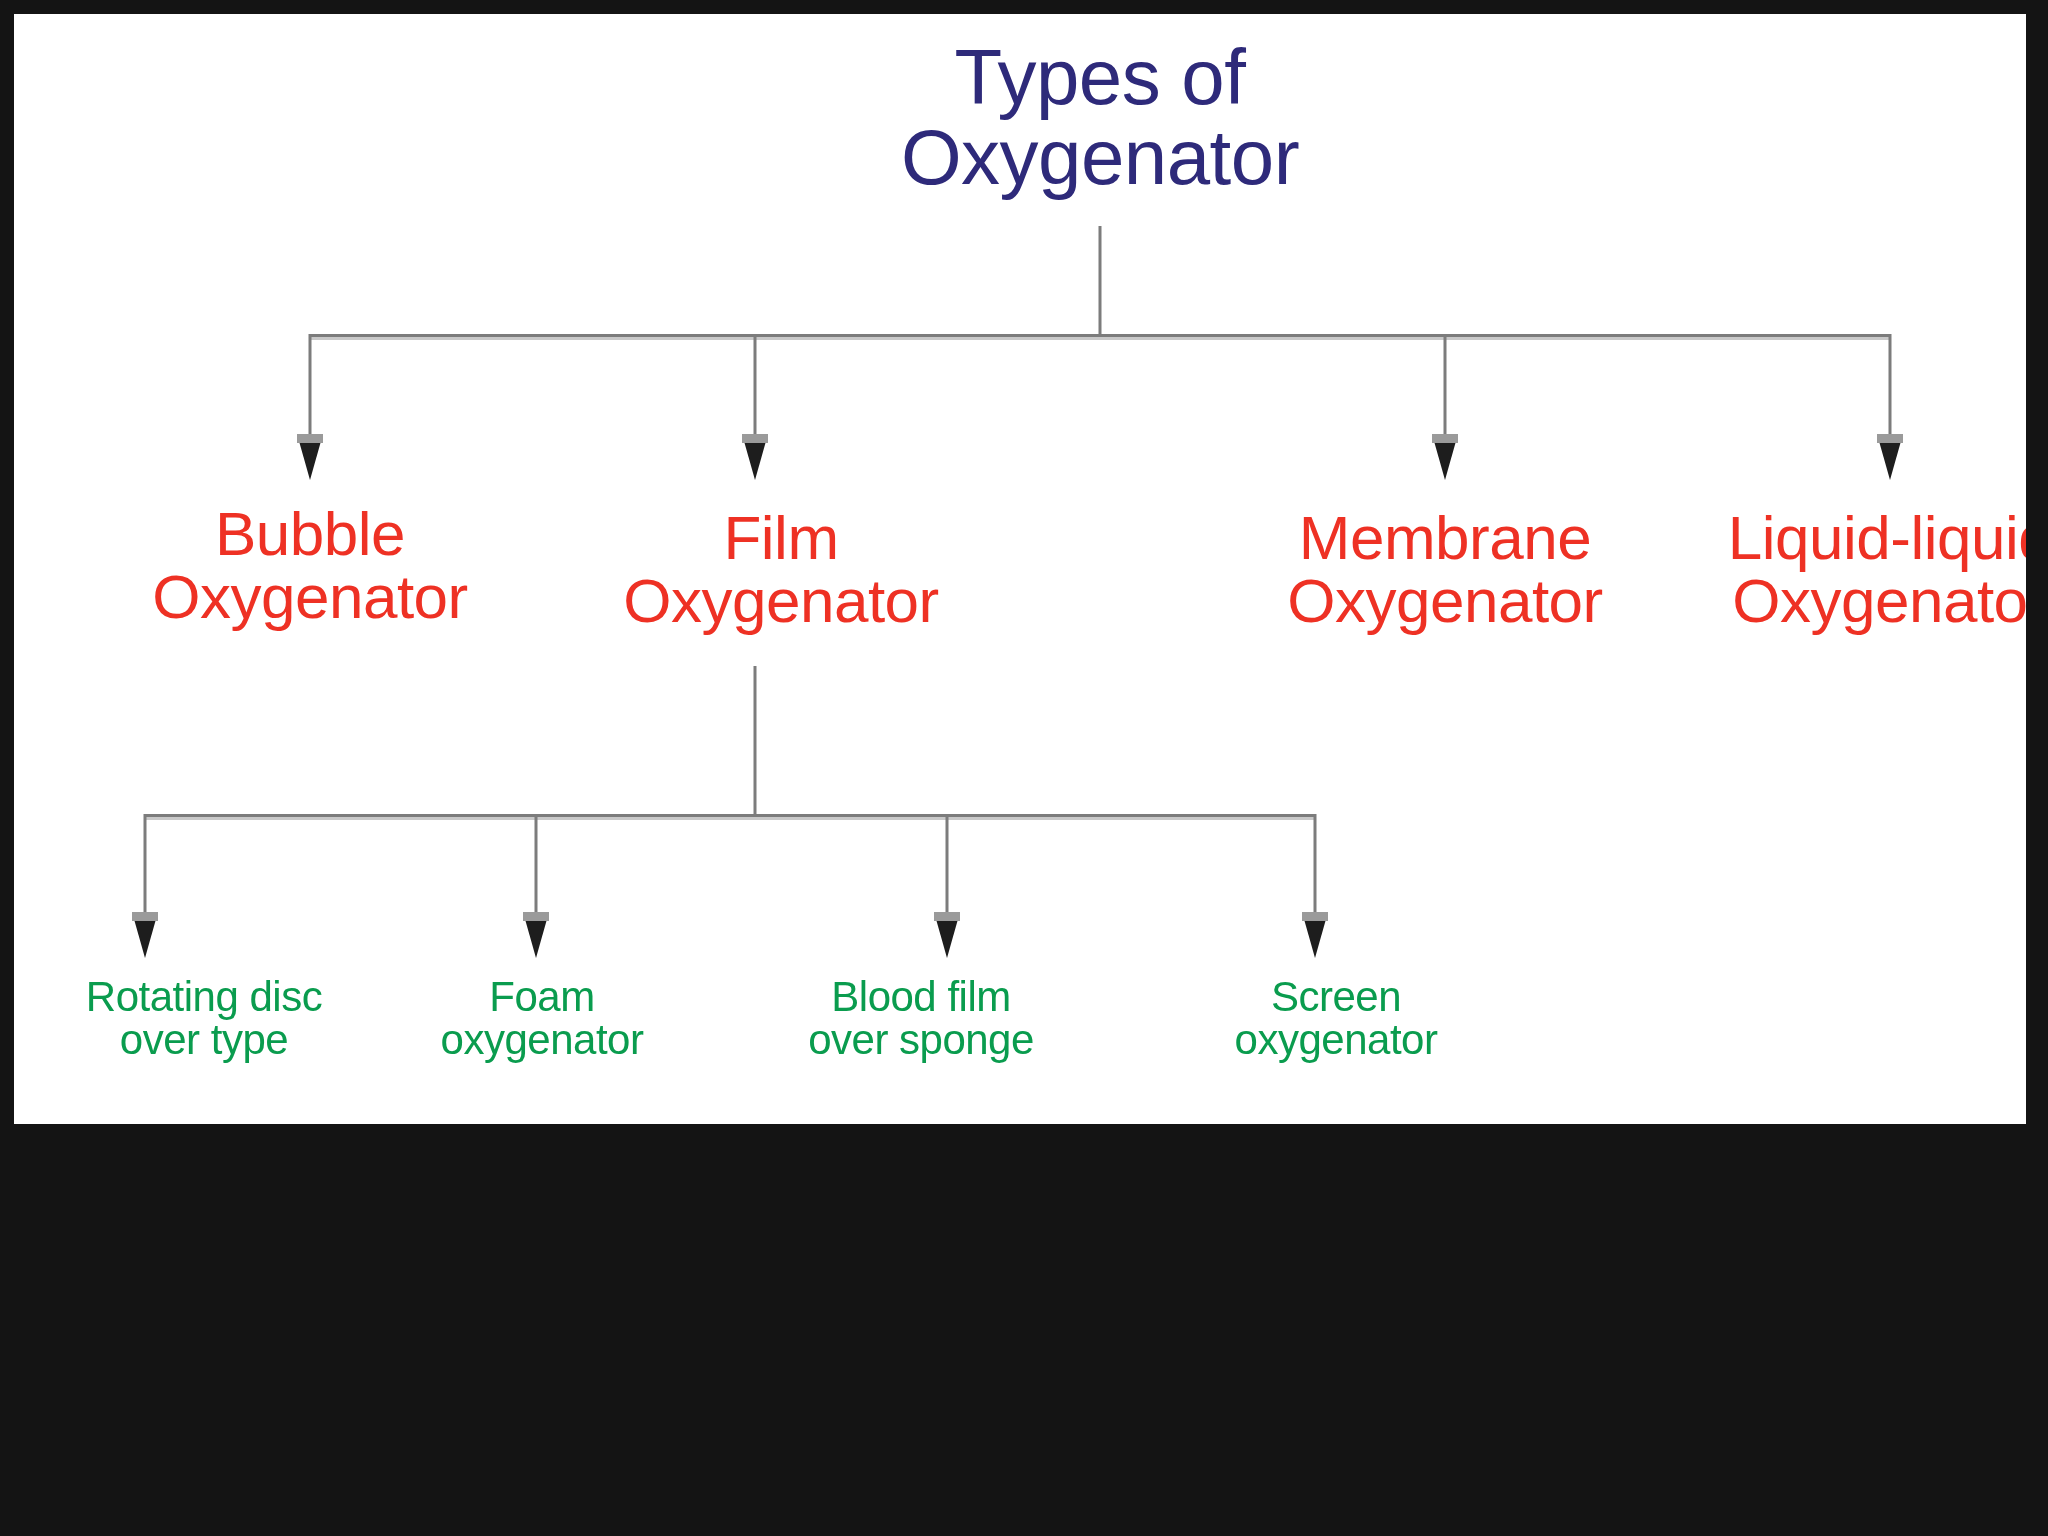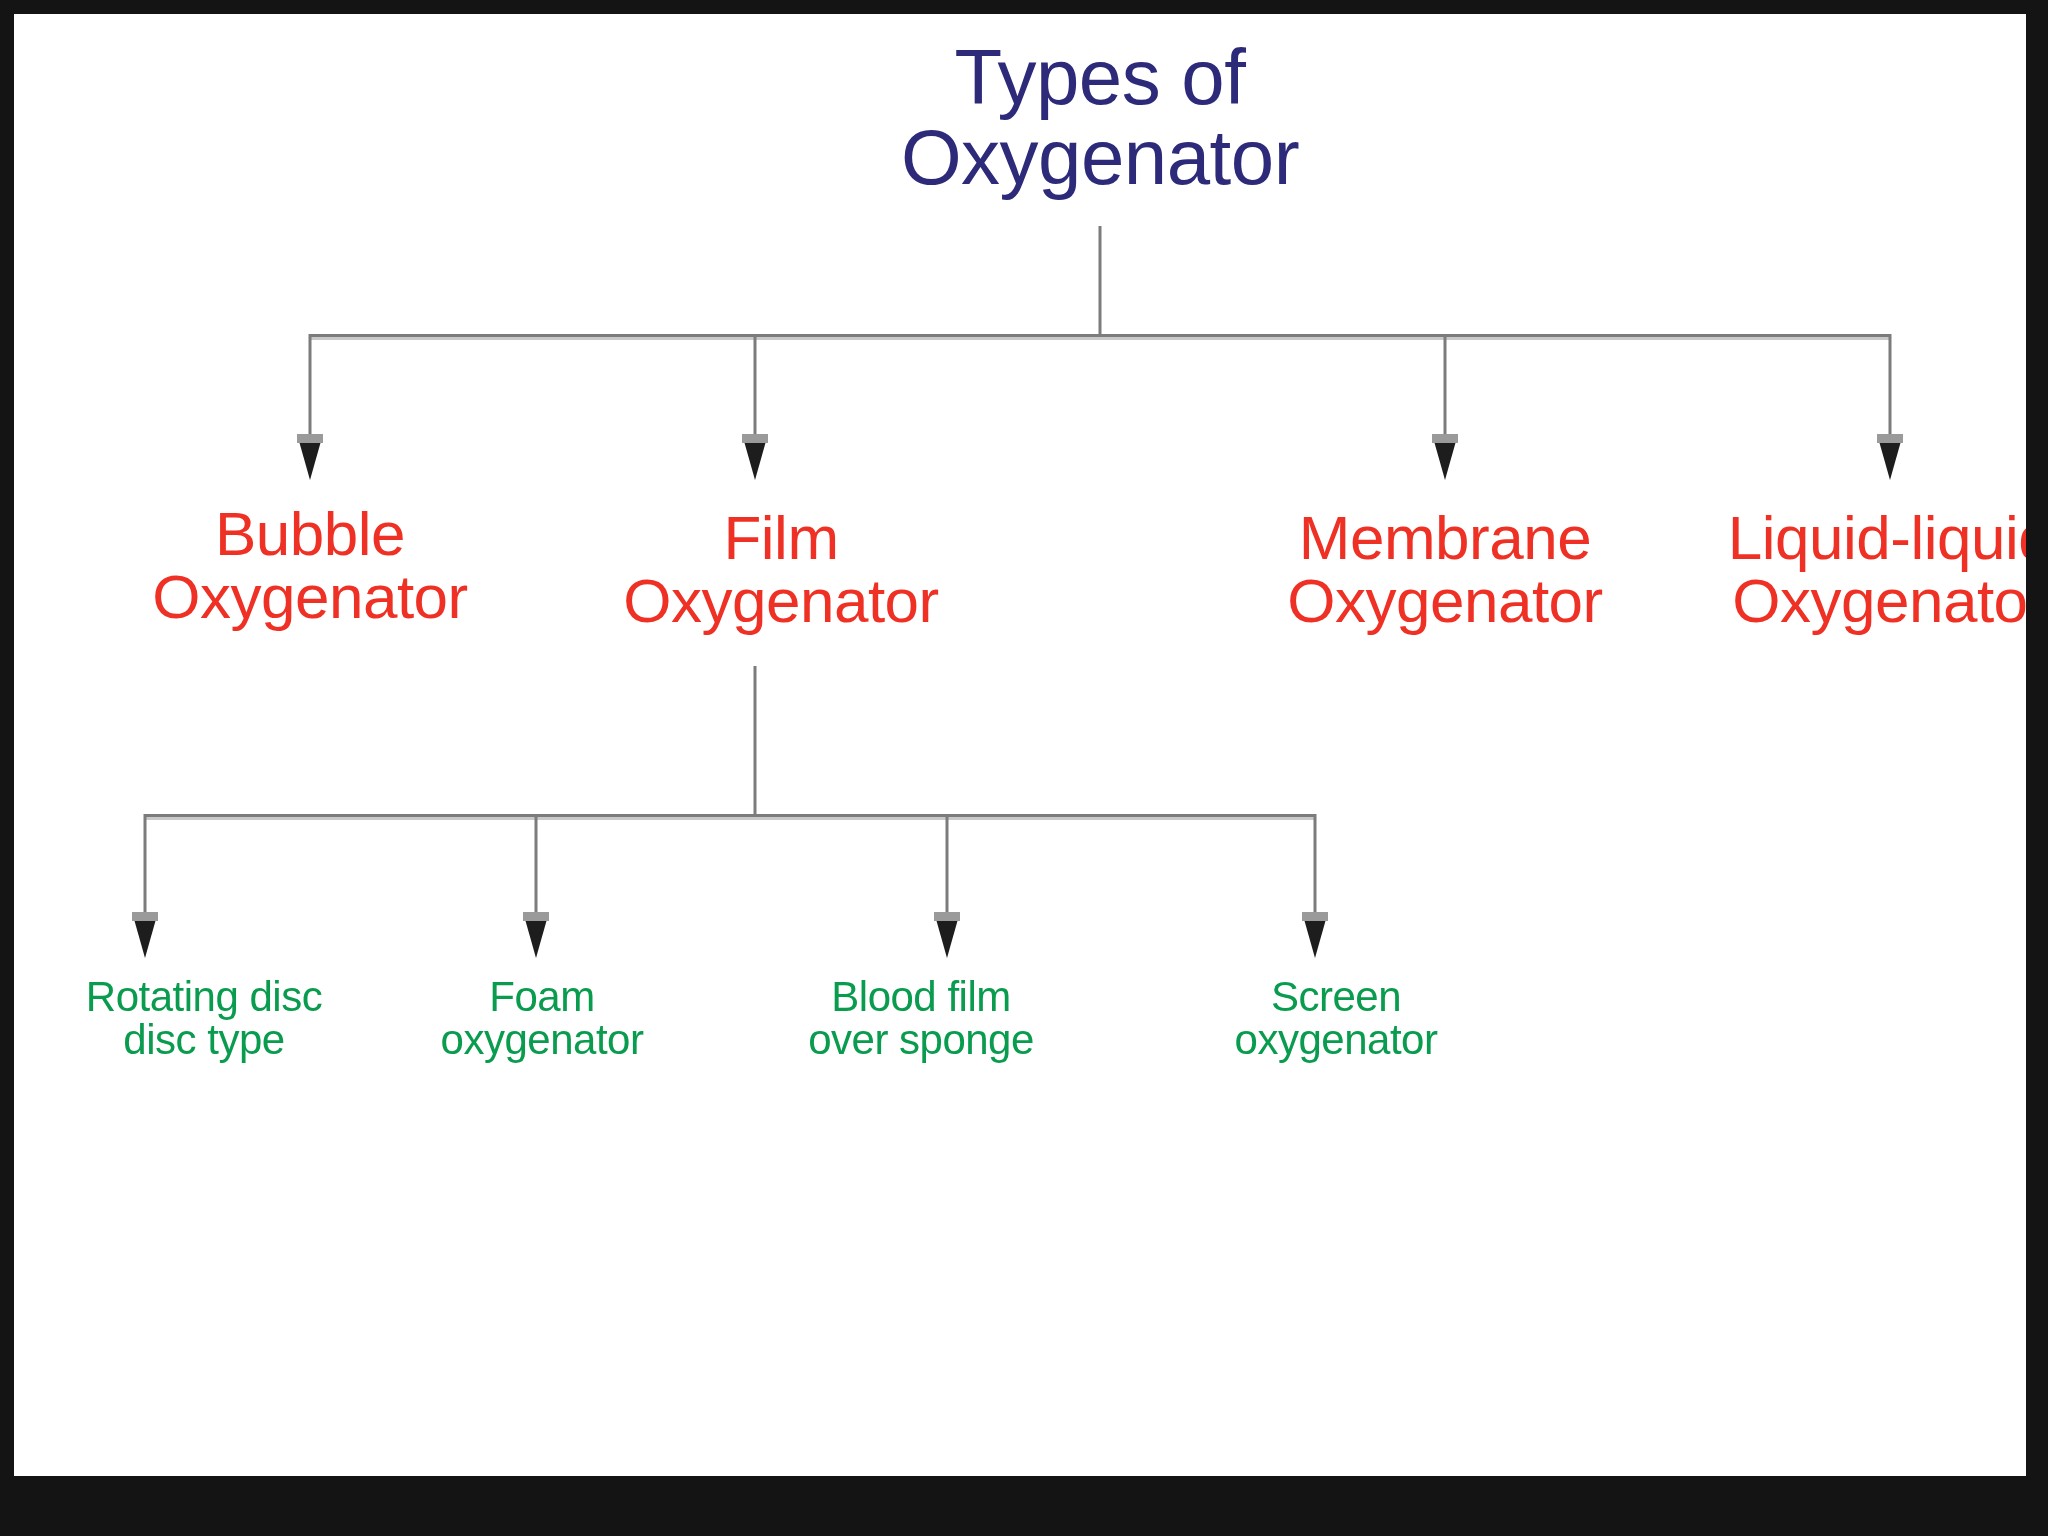--- a/index.html
+++ b/index.html
@@ -4,21 +4,21 @@
 <style>
   html, body {
     margin: 0;
     padding: 0;
     background: #141414;
   }
 
   #canvas {
     position: relative;
     width: 2048px;
-    height: 1536px;
+    height: 1124px;
     background: #141414;
     overflow: hidden;
     font-family: "Liberation Sans", "DejaVu Sans", sans-serif;
   }
 
   
   #page {
     position: absolute;
     left: 14px;
     top: 14px;
@@ -150,21 +150,21 @@
     <div class="vline" style="left:933px; top:800px; height:98px;"></div>
     <div class="vline" style="left:1301px; top:800px; height:98px;"></div>
 
     <div class="arrow" style="left:131px; top:898px;"></div>
     <div class="arrow" style="left:522px; top:898px;"></div>
     <div class="arrow" style="left:933px; top:898px;"></div>
     <div class="arrow" style="left:1301px; top:898px;"></div>
 
     <div class="node node-l3" style="left:190px; top:962px;">
       <span class="ln">Rotating disc</span>
-      <span class="ln">disc type</span>
+      <span class="ln">over type</span>
     </div>
 
     <div class="node node-l3" style="left:528px; top:962px;">
       <span class="ln">Foam</span>
       <span class="ln">oxygenator</span>
     </div>
 
     <div class="node node-l3" style="left:907px; top:962px;">
       <span class="ln">Blood film</span>
       <span class="ln">over sponge</span>

